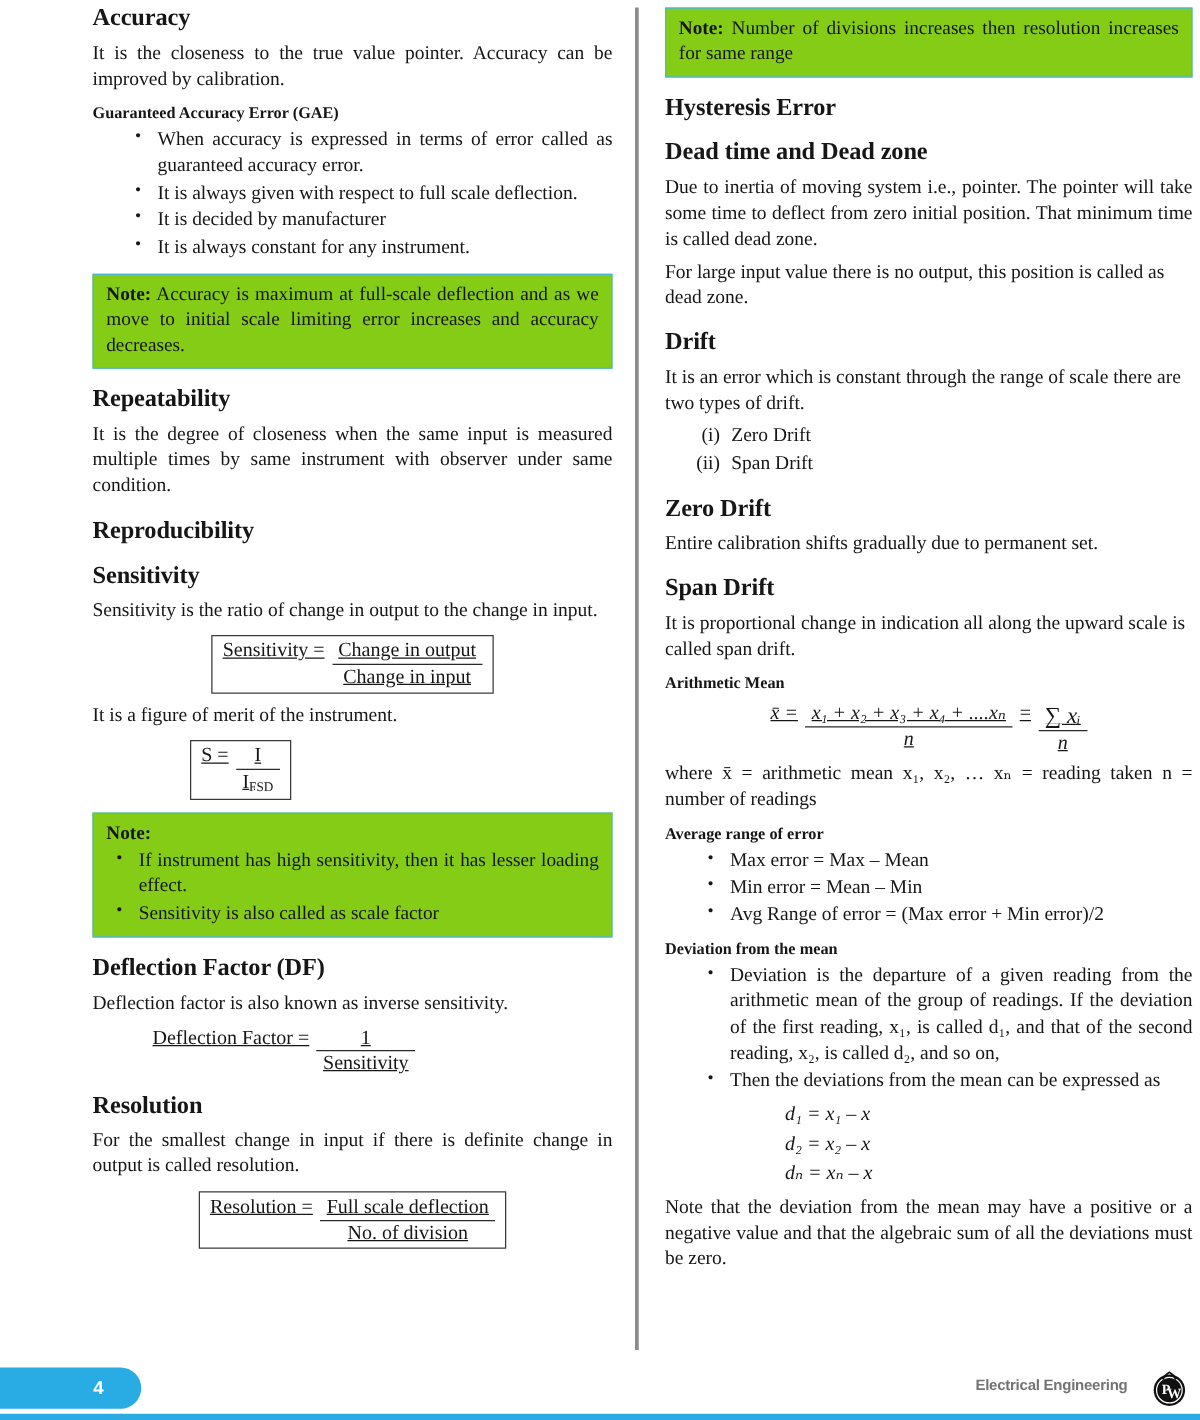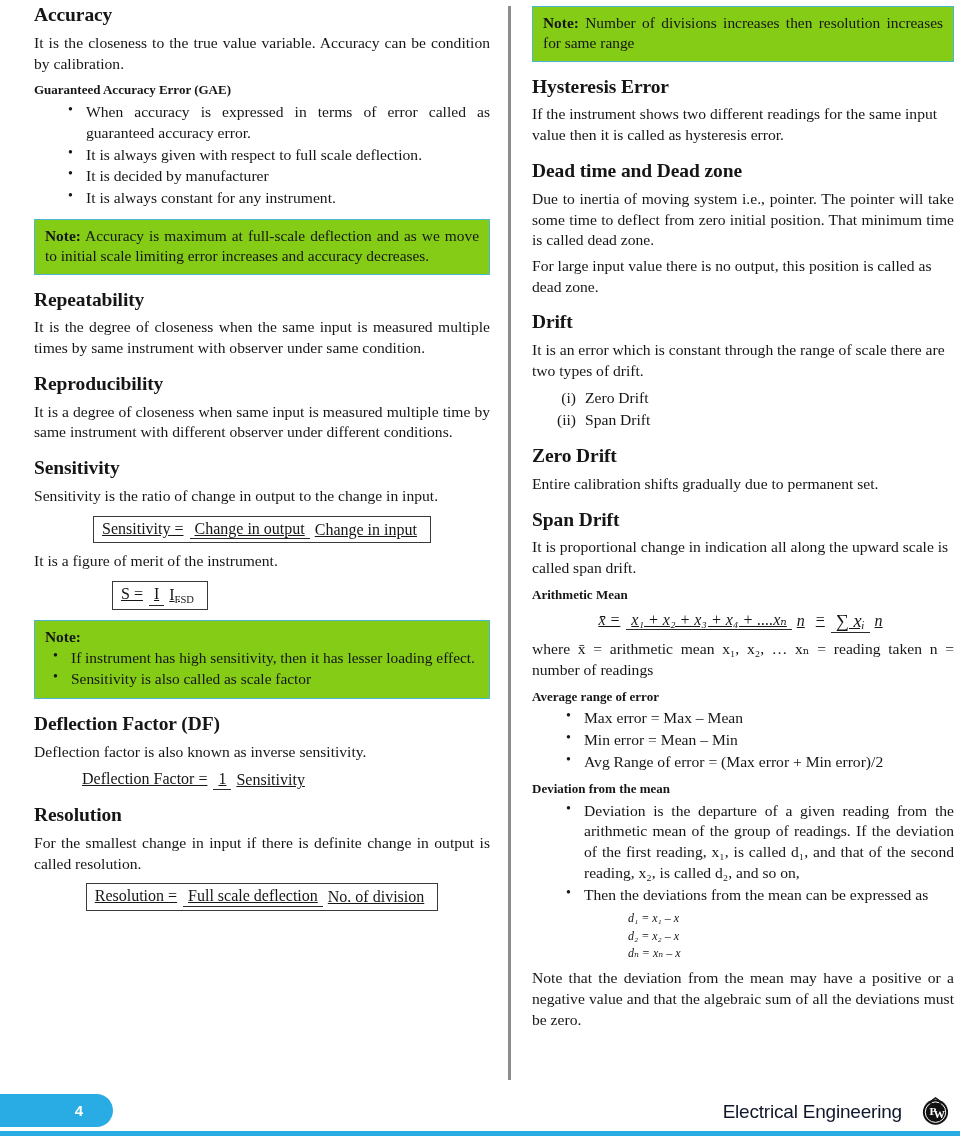--- a/index.html
+++ b/index.html
@@ -25,21 +25,21 @@
     top: 0;
     width: 960px;
     height: 1086px;
     display: flex;
   }
   .col {
     box-sizing: border-box;
   }
   .col-left {
     width: 508px;
-    padding: 2px 18px 0 34px;
+    padding: 2px 18px 0 74px;
   }
   .col-divider {
     width: 3px;
     background: #8c8c8c;
     margin-top: 6px;
     margin-bottom: 6px;
     flex: 0 0 3px;
   }
   .col-right {
     width: 449px;
@@ -141,21 +141,21 @@
   .eqrow {
     display: inline-flex;
     align-items: flex-start;
     font-size: 16px;
     line-height: 1.1;
     text-decoration: underline;
   }
   .eqrow .lhs { padding-right: 6px; white-space: nowrap; }
   .frac {
     display: inline-flex;
-    flex-direction: row;
+    flex-direction: column;
     text-align: center;
     vertical-align: middle;
   }
   .frac .num {
     padding: 0 5px 1px 5px;
     border-bottom: 1.2px solid #2a2a2a;
     white-space: nowrap;
   }
   .frac .den {
     padding: 1px 5px 0 5px;
@@ -168,21 +168,21 @@
   }
   .plain-eq.ind { text-align: left; padding-left: 48px; }
 
   sub { font-size: 0.66em; vertical-align: -0.28em; }
   .ital { font-style: italic; }
   .sigma { font-size: 1.15em; }
 
   .eqlist {
     margin: 4px 0 6px 0;
     padding-left: 96px;
-    font-size: 12px;
+    font-size: 16px;
     line-height: 1.45;
   }
   .eqlist div { white-space: nowrap; }
 
   
   .footer {
     position: absolute;
     left: 0;
     bottom: 0;
     width: 960px;
@@ -213,62 +213,61 @@
     align-items: center;
     justify-content: flex-end;
     padding-right: 30px;
     box-sizing: border-box;
   }
   .footer-title {
     position: absolute;
     right: 58px;
     top: 15px;
     font-family: "Liberation Sans", sans-serif;
-    font-weight: normal;
-    font-size: 19px;
-    color: #0f172a;
+    font-weight: bold;
+    font-size: 12px;
+    color: #737373;
     letter-spacing: -0.2px;
   }
   .footer-logo {
     position: absolute;
     right: 8px;
     top: 9px;
     width: 33px;
     height: 33px;
   }
 </style>
 </head>
 <body>
 
 <div class="page">
 
   <div class="columns">
 
     <div class="col col-left">
 
       <h2 class="sec first">Accuracy</h2>
-      <p class="body">It is the closeness to the true value variable. Accuracy can be condition by calibration.</p>
+      <p class="body">It is the closeness to the true value pointer. Accuracy can be improved by calibration.</p>
 
       <h3 class="subsec">Guaranteed Accuracy Error (GAE)</h3>
       <ul class="bul">
         <li>When accuracy is expressed in terms of error called as guaranteed accuracy error.</li>
         <li class="nojust">It is always given with respect to full scale deflection.</li>
         <li class="nojust">It is decided by manufacturer</li>
         <li class="nojust">It is always constant for any instrument.</li>
       </ul>
 
       <div class="note">
         <p><span class="note-label">Note:</span><span> Accuracy is maximum at full-scale deflection and as we move to initial scale limiting error increases and accuracy decreases.</span></p>
       </div>
 
       <h2 class="sec">Repeatability</h2>
       <p class="body">It is the degree of closeness when the same input is measured multiple times by same instrument with observer under same condition.</p>
 
       <h2 class="sec">Reproducibility</h2>
-      <p class="body">It is a degree of closeness when same input is measured multiple time by same instrument with different observer under different conditions.</p>
 
       <h2 class="sec">Sensitivity</h2>
       <p class="body nojust">Sensitivity is the ratio of change in output to the change in input.</p>
 
       <div class="fbox-wrap">
         <div class="fbox">
           <span class="eqrow">
             <span class="lhs">Sensitivity =</span>
             <span class="frac">
               <span class="num">Change in output</span>
@@ -332,21 +331,20 @@
 
     <div class="col-divider"></div>
 
     <div class="col col-right">
 
       <div class="note" style="margin-top:4px;">
         <p><span class="note-label">Note:</span><span> Number of divisions increases then resolution increases for same range</span></p>
       </div>
 
       <h2 class="sec">Hysteresis Error</h2>
-      <p class="body nojust">If the instrument shows two different readings for the same input value then it is called as hysteresis error.</p>
 
       <h2 class="sec">Dead time and Dead zone</h2>
       <p class="body">Due to inertia of moving system i.e., pointer. The pointer will take some time to deflect from zero initial position. That minimum time is called dead zone.</p>
       <p class="body nojust">For large input value there is no output, this position is called as dead zone.</p>
 
       <h2 class="sec">Drift</h2>
       <p class="body nojust">It is an error which is constant through the range of scale there are two types of drift.</p>
       <ol class="roman">
         <li>
             <span class="mark">(i)</span>

